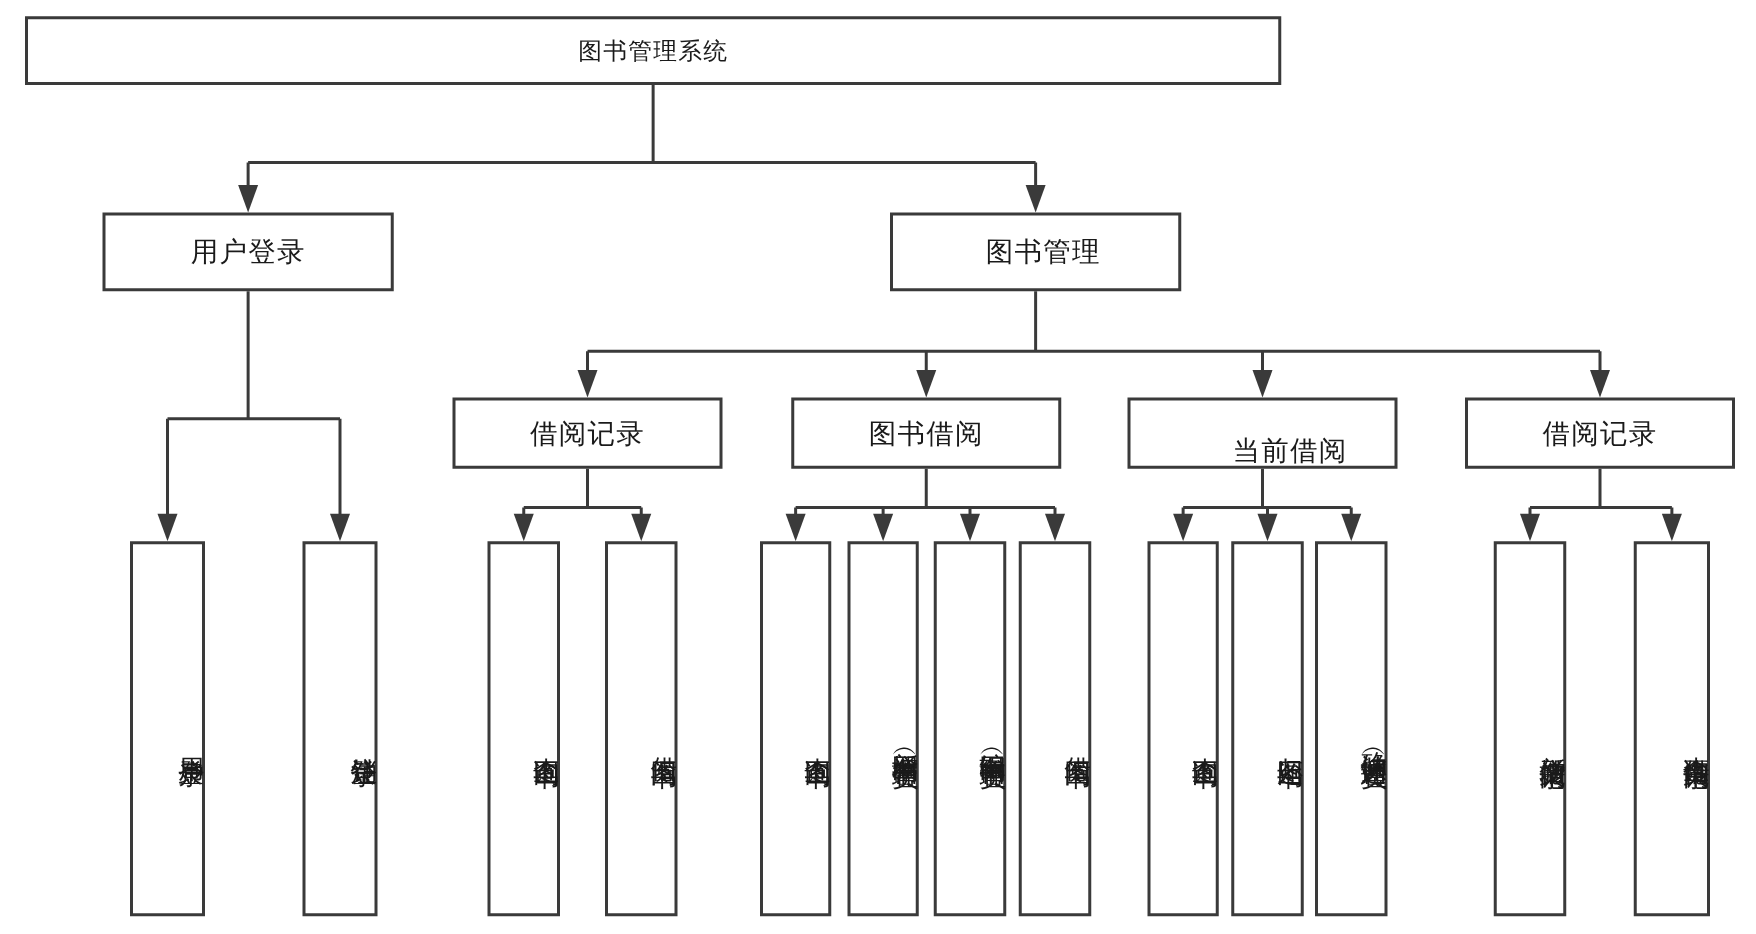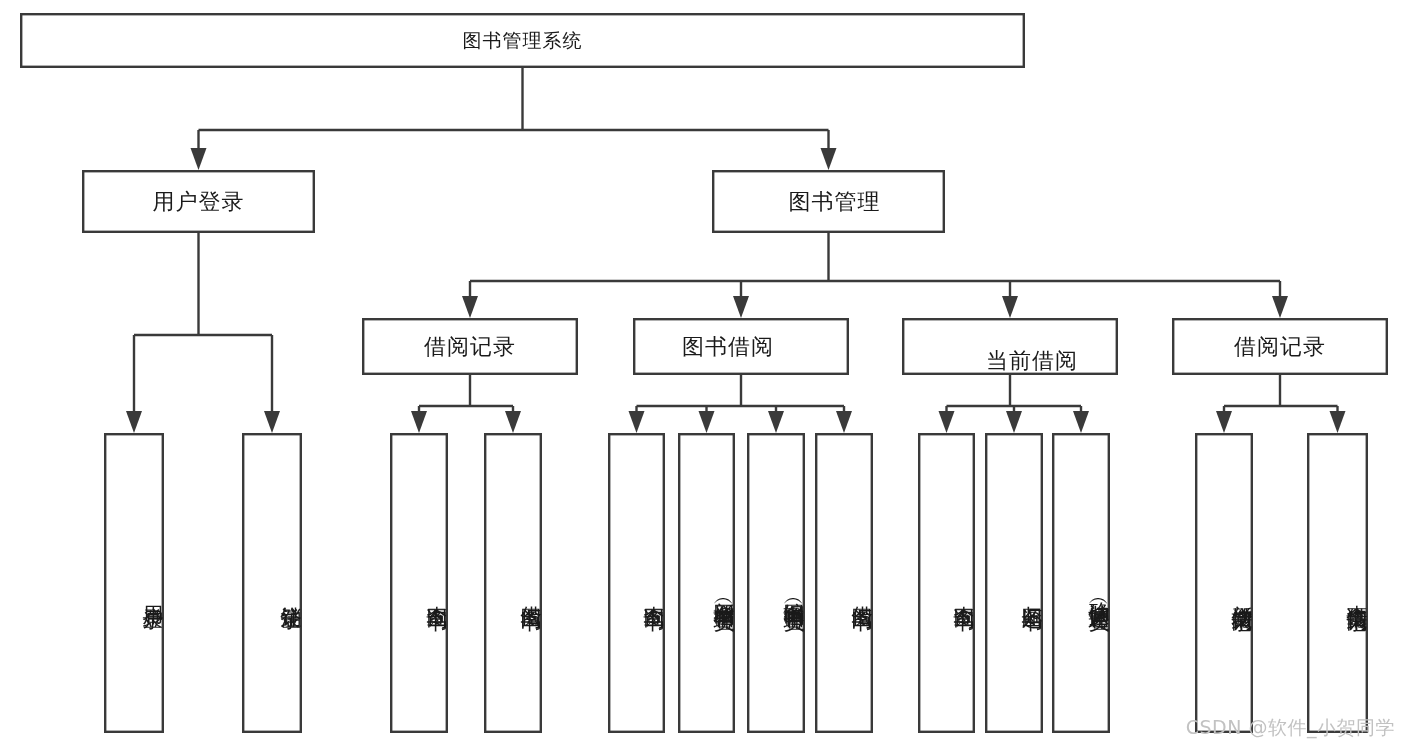--- a/index.html
+++ b/index.html
@@ -172,33 +172,32 @@
         <rect x="1196.2" y="434.2" width="55.6" height="297.6" class="node-box"></rect>
         <rect x="1308.2" y="434.2" width="58.6" height="297.6" class="node-box"></rect>
       </g>
   </svg>
 
   <div id="label-layer">
       <div class="hlabel-holder hlabel-root" style="left: 20px; top: 13px; width: 1005px; height: 55px;">图书管理系统</div>
       <div class="hlabel-holder" style="left: 82px; top: 170px; width: 233px; height: 63px;">用户登录</div>
       <div class="hlabel-holder" style="left: 712px; top: 170px; width: 245px; height: 63px;">图书管理</div>
       <div class="hlabel-holder" style="left: 362px; top: 318px; width: 216px; height: 57px;">借阅记录</div>
-      <div class="hlabel-holder" style="left: 620px; top: 318px; width: 216px; height: 57px;">图书借阅</div>
+      <div class="hlabel-holder" style="left: 633px; top: 318px; width: 216px; height: 57px;">图书借阅</div>
       <div class="hlabel-holder" style="left: 902px; top: 332px; width: 260px; height: 57px;">当前借阅</div>
       <div class="hlabel-holder" style="left: 1172px; top: 318px; width: 216px; height: 57px; text-align: right;">借阅记录</div>
       <div class="vlabel-holder" style="left: 104px; top: 433px; width: 60px; height: 300px; padding-top: 18px; box-sizing: border-box;">用户登录</div>
       <div class="vlabel-holder" style="left: 242px; top: 433px; width: 60px; height: 300px; padding-top: 18px; box-sizing: border-box;">注销登录</div>
       <div class="vlabel-holder" style="left: 390px; top: 433px; width: 58px; height: 300px; padding-top: 18px; box-sizing: border-box;">查询图书</div>
       <div class="vlabel-holder" style="left: 484px; top: 433px; width: 58px; height: 300px; padding-top: 18px; box-sizing: border-box;">借阅图书</div>
       <div class="vlabel-holder" style="left: 608px; top: 433px; width: 57px; height: 300px; padding-top: 18px; box-sizing: border-box;">查询图书</div>
       <div class="vlabel-holder" style="left: 678px; top: 433px; width: 57px; height: 300px; padding-top: 18px; box-sizing: border-box;">新增图书（管理员）</div>
       <div class="vlabel-holder" style="left: 747px; top: 433px; width: 58px; height: 300px; padding-top: 18px; box-sizing: border-box;">编辑图书（管理员）</div>
       <div class="vlabel-holder" style="left: 815px; top: 433px; width: 58px; height: 300px; padding-top: 18px; box-sizing: border-box;">借阅图书</div>
       <div class="vlabel-holder" style="left: 918px; top: 433px; width: 57px; height: 300px; padding-top: 18px; box-sizing: border-box;">查询图书</div>
       <div class="vlabel-holder" style="left: 985px; top: 433px; width: 58px; height: 300px; padding-top: 18px; box-sizing: border-box;">归还图书</div>
       <div class="vlabel-holder" style="left: 1052px; top: 433px; width: 58px; height: 300px; padding-top: 18px; box-sizing: border-box;">确认归还（管理员）</div>
       <div class="vlabel-holder" style="left: 1195px; top: 433px; width: 58px; height: 300px; padding-top: 18px; box-sizing: border-box;">新增借阅记录</div>
       <div class="vlabel-holder" style="left: 1307px; top: 433px; width: 61px; height: 300px; padding-top: 18px; box-sizing: border-box;">查询借阅记录</div>
     </div>
 
-  <div id="watermark">CSDN @软件_小贺同学</div>
 
 </div>
 
 </body></html>

